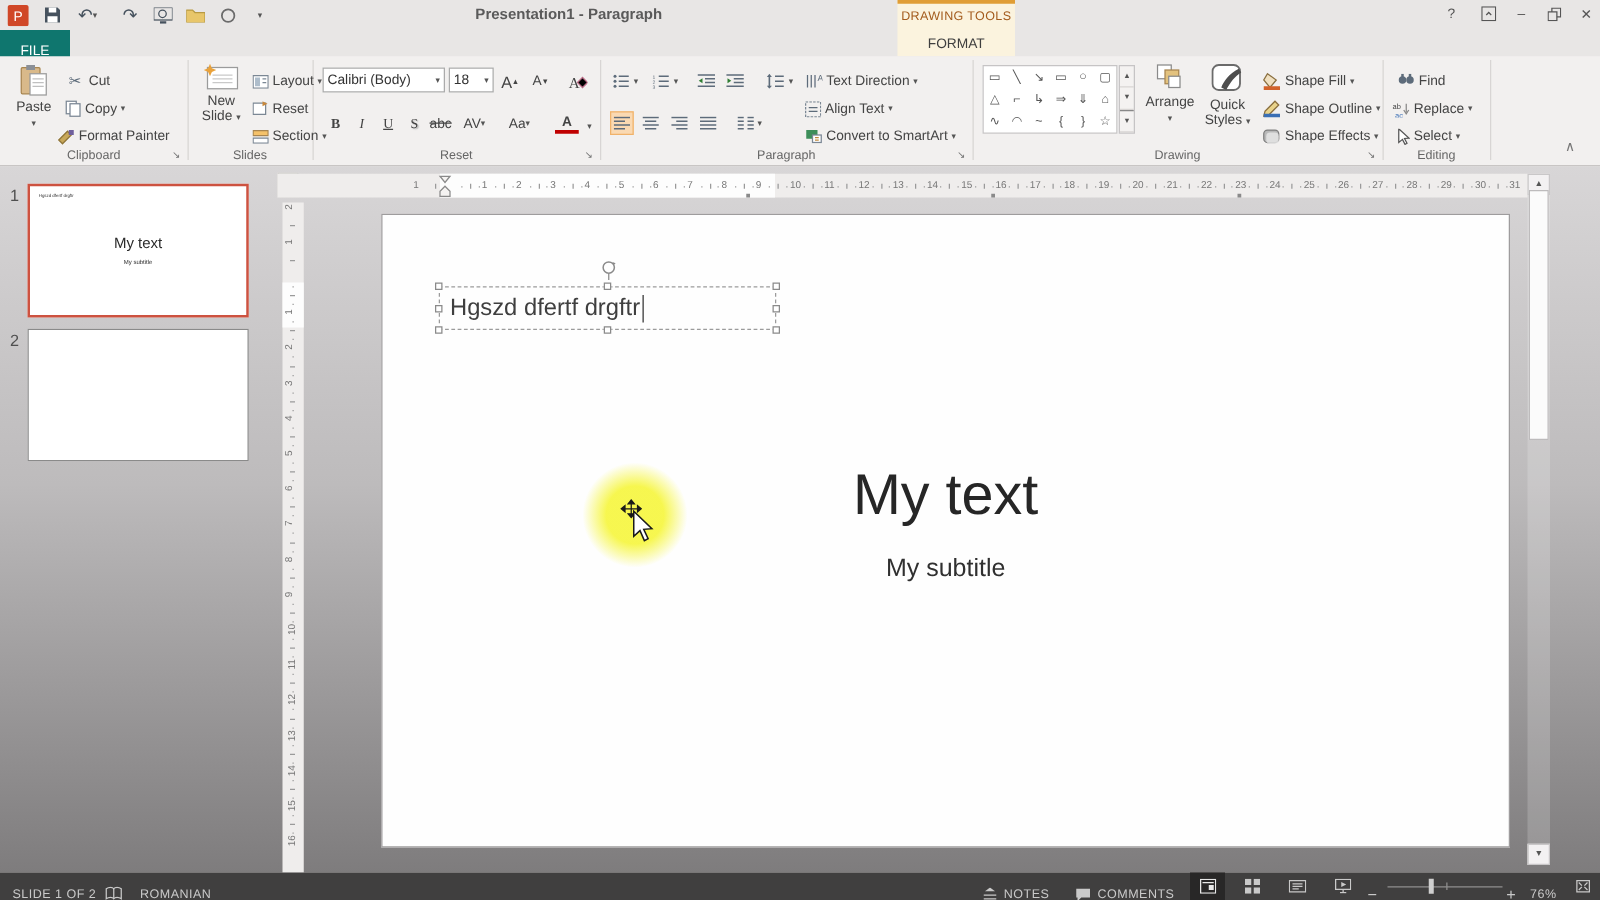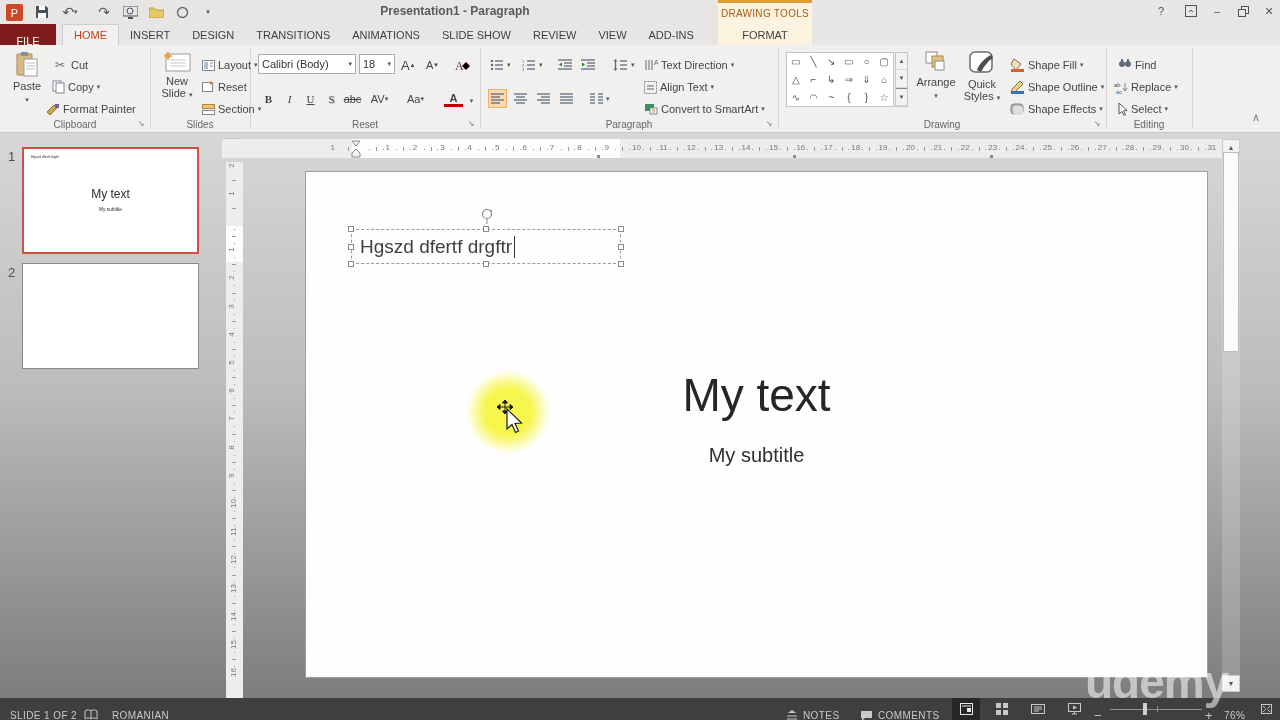--- a/index.html
+++ b/index.html
@@ -11,21 +11,21 @@
 #titlebar{position:absolute;left:0;top:0;width:1280px;height:24px;background:#e8e6e5}
 .qat{position:absolute;top:3px;display:flex;align-items:center;justify-content:center;width:20px;height:18px;cursor:default}
 #title{position:absolute;left:360px;top:4px;width:190px;text-align:center;font-size:12px;color:#5a5a5a;font-weight:bold}
 #ctxheader{position:absolute;left:718px;top:0;width:94px;height:24px;background:#fbf3de;border-top:3px solid #e09d35;
   display:flex;align-items:center;justify-content:center;font-size:10px;color:#a35b1d;letter-spacing:.3px}
 .winbtn{position:absolute;top:2px;width:22px;height:18px;display:flex;align-items:center;justify-content:center;color:#555;font-size:11px}
 #signin{position:absolute;right:0px;top:27px;font-size:11px;color:#3f3f3f}
 
 
 #tabrow{position:absolute;left:0;top:24px;width:1280px;height:21px;background:#e8e6e5}
-#filetab{position:absolute;left:0;top:0;width:56px;height:34px;background:#7f1d1d;color:#fff;display:flex;align-items:center;justify-content:center;font-size:11px}
+#filetab{position:absolute;left:0;top:0;width:56px;height:34px;background:#0f766e;color:#fff;display:flex;align-items:center;justify-content:center;font-size:11px}
 #maintabs{position:absolute;left:62px;top:0;height:21px;display:flex}
 .tab{padding:0 11px;height:21px;display:flex;align-items:center;font-size:11px;color:#3f3f3f;white-space:nowrap}
 .tab.active{background:#f2f0ef;border:1px solid #d0cdcc;border-bottom:none;color:#c5441f}
 #formattab{position:absolute;left:718px;top:0;width:94px;height:21px;background:#fbf3de;display:flex;align-items:center;justify-content:center;color:#3f3f3f}
 
 
 #ribbon{position:absolute;left:0;top:45px;width:1280px;height:88px;background:#f2f0ef;border-bottom:1px solid #c8c5c4}
 .vsep{position:absolute;top:3px;height:80px;width:1px;background:#d8d5d4}
 .glabel{position:absolute;bottom:3px;font-size:10px;color:#666;text-align:center;width:100%}
 .launcher{position:absolute;right:4px;bottom:4px;width:10px;height:10px;color:#777;font-size:8px;line-height:10px;text-align:center}
@@ -153,31 +153,20 @@
           <rect x="3.5" y="0.5" width="7" height="7" fill="none" stroke="#555"></rect>
           <rect x="0.5" y="3.5" width="7" height="7" fill="#e8e6e5" stroke="#555"></rect>
         </svg>
     </div>
     <div class="winbtn" style="left:1258px">✕</div>
     <div id="signin">Sign in</div>
   </div>
 
   <div id="tabrow">
     <div id="filetab" class="tab-file">FILE</div>
-    <div id="maintabs">
-      <div class="tab active">HOME</div>
-      <div class="tab">INSERT</div>
-      <div class="tab">DESIGN</div>
-      <div class="tab">TRANSITIONS</div>
-      <div class="tab">ANIMATIONS</div>
-      <div class="tab">SLIDE SHOW</div>
-      <div class="tab">REVIEW</div>
-      <div class="tab">VIEW</div>
-      <div class="tab">ADD-INS</div>
-    </div>
     <div id="formattab">FORMAT</div>
   </div>
 
   <div id="ribbon">
     <div class="vsep" style="left:150px"></div>
     <div class="vsep" style="left:250px"></div>
     <div class="vsep" style="left:480px"></div>
     <div class="vsep" style="left:778px"></div>
     <div class="vsep" style="left:1106px"></div>
     <div class="vsep" style="left:1192px"></div>
@@ -785,21 +774,20 @@
       <path d="M12 10 l0 20 l5 -4.5 l3.5 8 l3 -1.5 l-3.5 -7.5 l6.5 -0.5 z" fill="#fff" stroke="#1a1a1a" stroke-width="1.2"></path>
     </svg>
 
     <div id="vscroll">
       <div class="scrollbtn" style="top:0">▲</div>
       <div class="scrollbtn" style="top:536px">▼</div>
     </div>
     <div id="vthumb" style="left:1223px" class="ab"></div>
   </div>
 
-  <div id="watermark">udemy</div>
 
   <div id="statusbar">
     <div class="stitem" style="left:10px">SLIDE 1 OF 2</div>
     <div class="stitem" style="left:84px">
       <svg width="14" height="12">
           <path d="M1 2 c2 -1.5 5 -1.5 6 0 c1 -1.5 4 -1.5 6 0 v8 c-2 -1.5 -5 -1.5 -6 0 c-1 -1.5 -4 -1.5 -6 0 z" fill="none" stroke="#c9c9c9"></path>
           <line x1="7" y1="2" x2="7" y2="10" stroke="#c9c9c9"></line>
         </svg>
     </div>
     <div class="stitem" style="left:112px">ROMANIAN</div>

